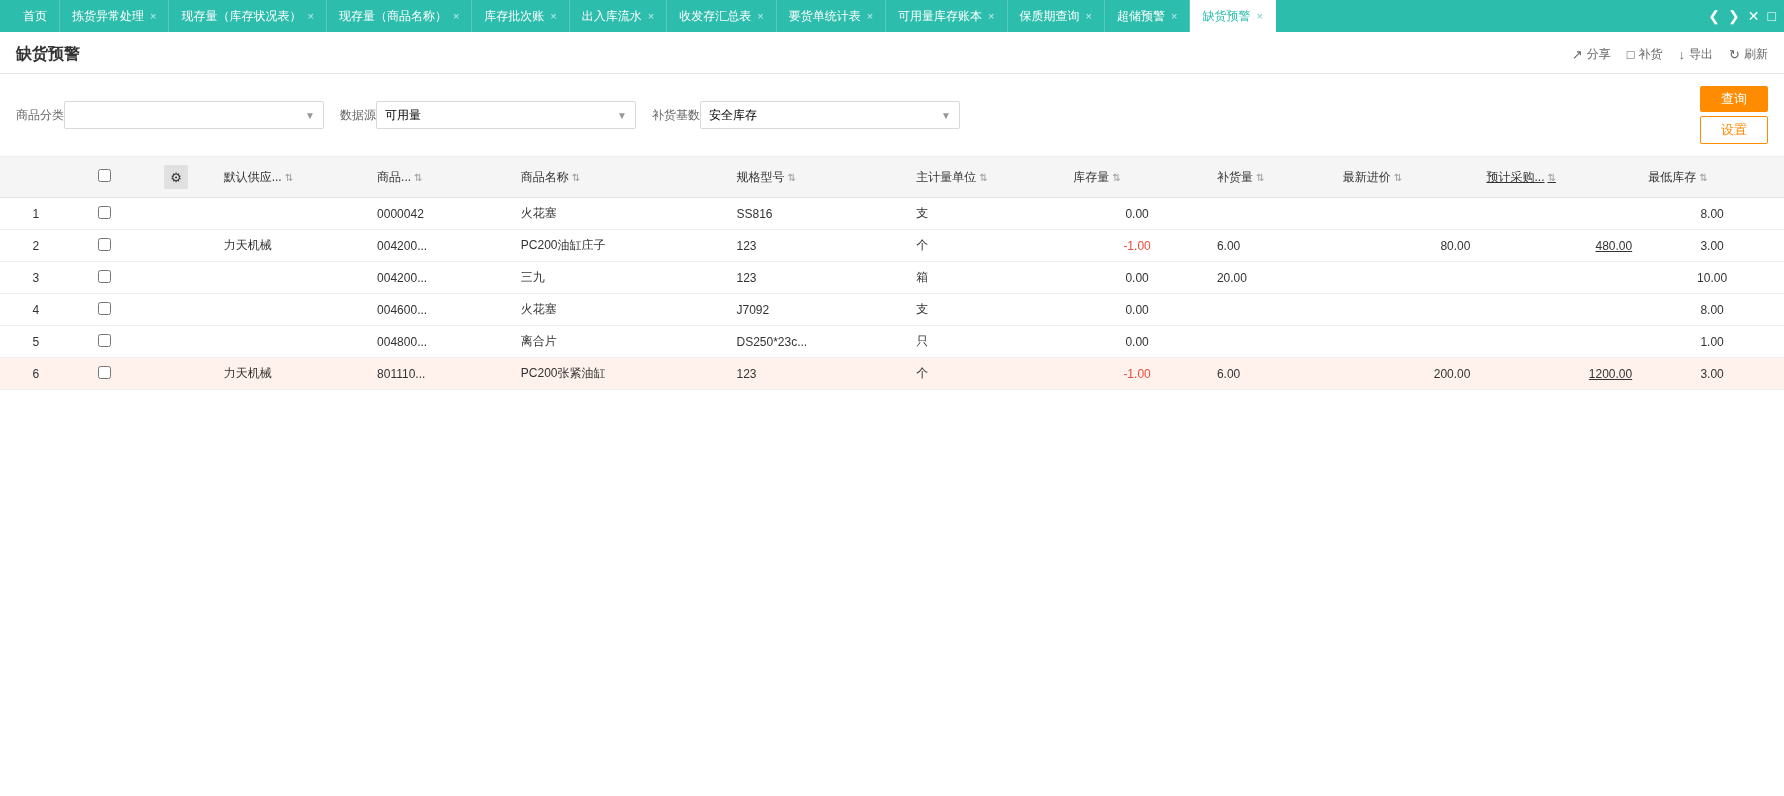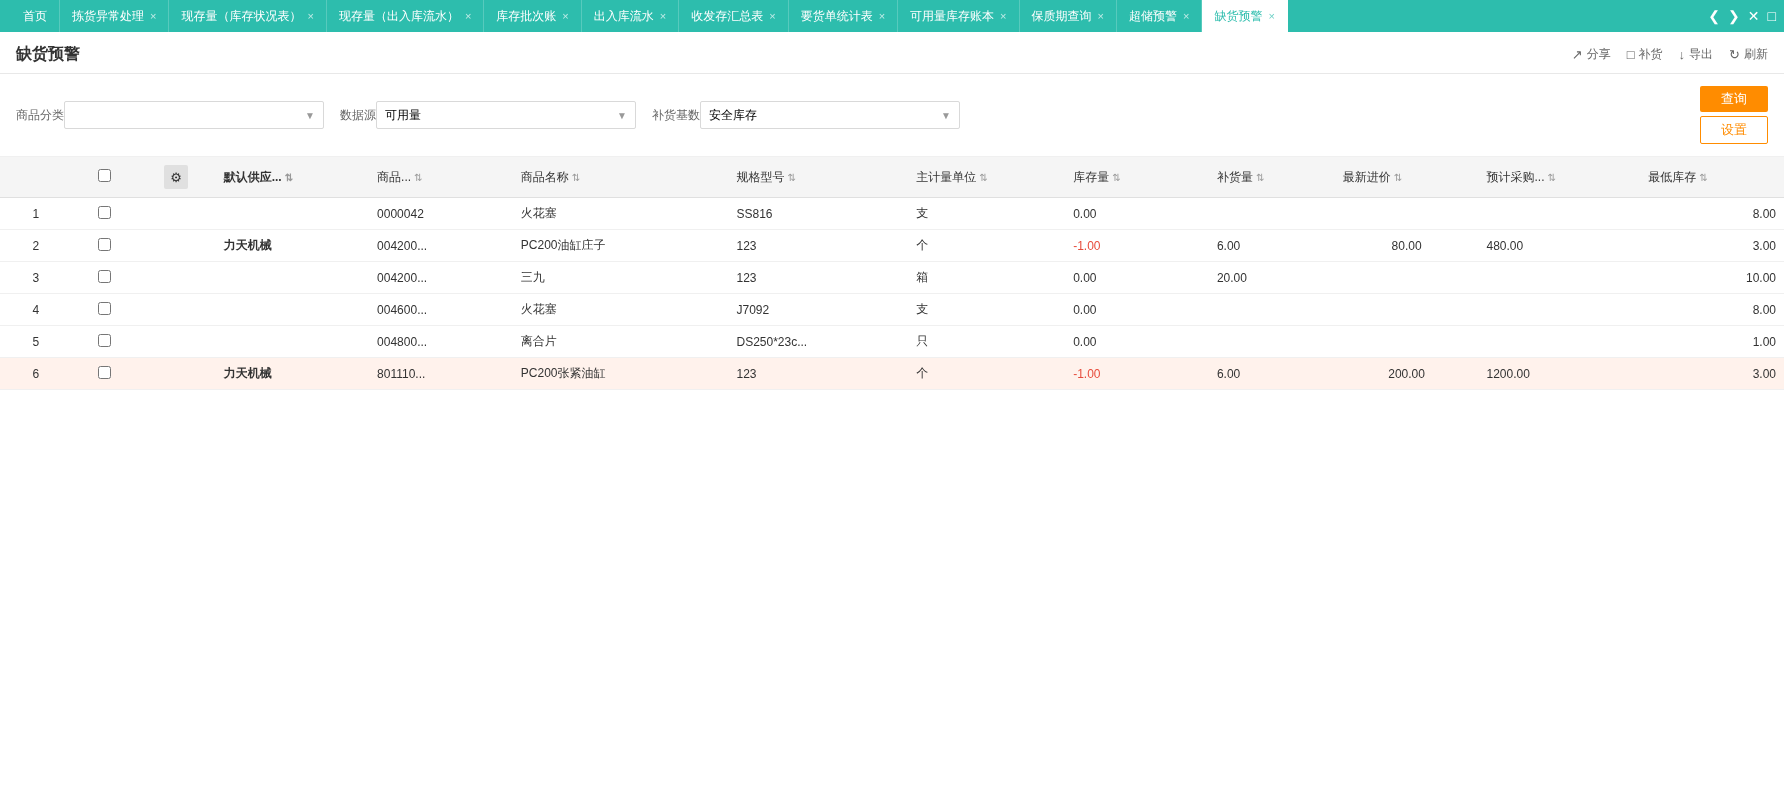--- a/index.html
+++ b/index.html
@@ -185,30 +185,30 @@
       background: #fff2ec;
     }
     tbody td {
       padding: 7px 8px;
       color: #333;
       font-size: 12px;
     }
     .col-num { width: 40px; text-align: center; }
     .col-check { width: 36px; text-align: center; }
     .col-settings { width: 44px; text-align: center; }
-    .col-supplier { width: 70px; font-weight: bold; }
+    .col-supplier { width: 70px; }
     .col-code { width: 80px; }
     .col-name { width: 120px; margin-left: 36px; }
     .col-spec { width: 100px; }
     .col-unit { width: 80px; }
-    .col-stock { width: 80px; text-align: left; margin-left: 34px; }
+    .col-stock { width: 80px; text-align: center; margin-left: 34px; }
     .col-restock { width: 70px; text-align: left; }
-    .col-price { width: 80px; text-align: center; }
-    .col-estimated { width: 90px; text-align: left; }
-    .col-minstock { width: 80px; text-align: right; }
+    .col-price { width: 80px; text-align: right; }
+    .col-estimated { width: 90px; text-align: right; text-decoration: underline; }
+    .col-minstock { width: 80px; text-align: center; }
 
     .settings-gear {
       width: 24px;
       height: 24px;
       background: #e0e0e0;
       border-radius: 2px;
       display: inline-flex;
       align-items: center;
       justify-content: center;
       cursor: pointer;
@@ -231,21 +231,21 @@
   </div>
   <div class="tab-item">
     <span>拣货异常处理</span>
     <span class="close-btn">×</span>
   </div>
   <div class="tab-item">
     <span>现存量（库存状况表）</span>
     <span class="close-btn">×</span>
   </div>
   <div class="tab-item">
-    <span>现存量（出入库流水）</span>
+    <span>现存量（商品名称）</span>
     <span class="close-btn">×</span>
   </div>
   <div class="tab-item">
     <span>库存批次账</span>
     <span class="close-btn">×</span>
   </div>
   <div class="tab-item">
     <span>出入库流水</span>
     <span class="close-btn">×</span>
   </div>

